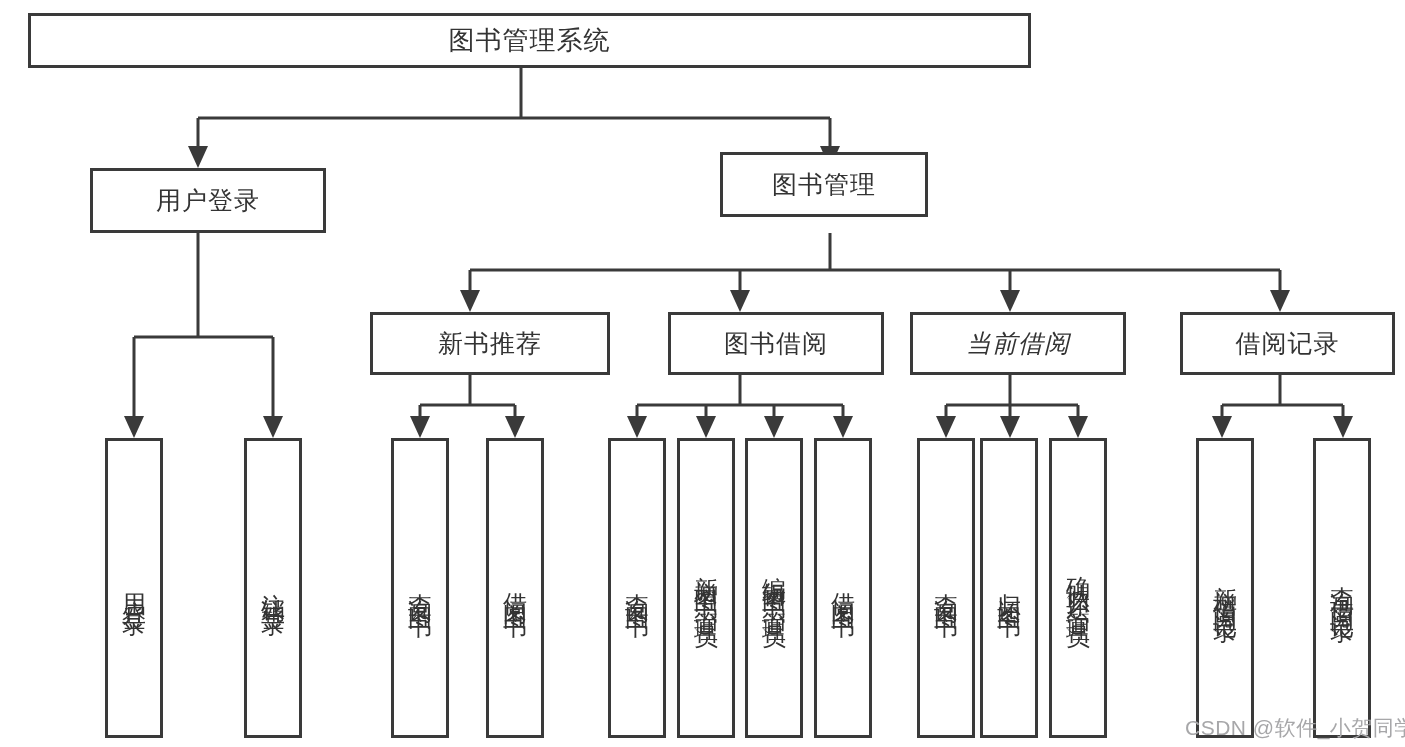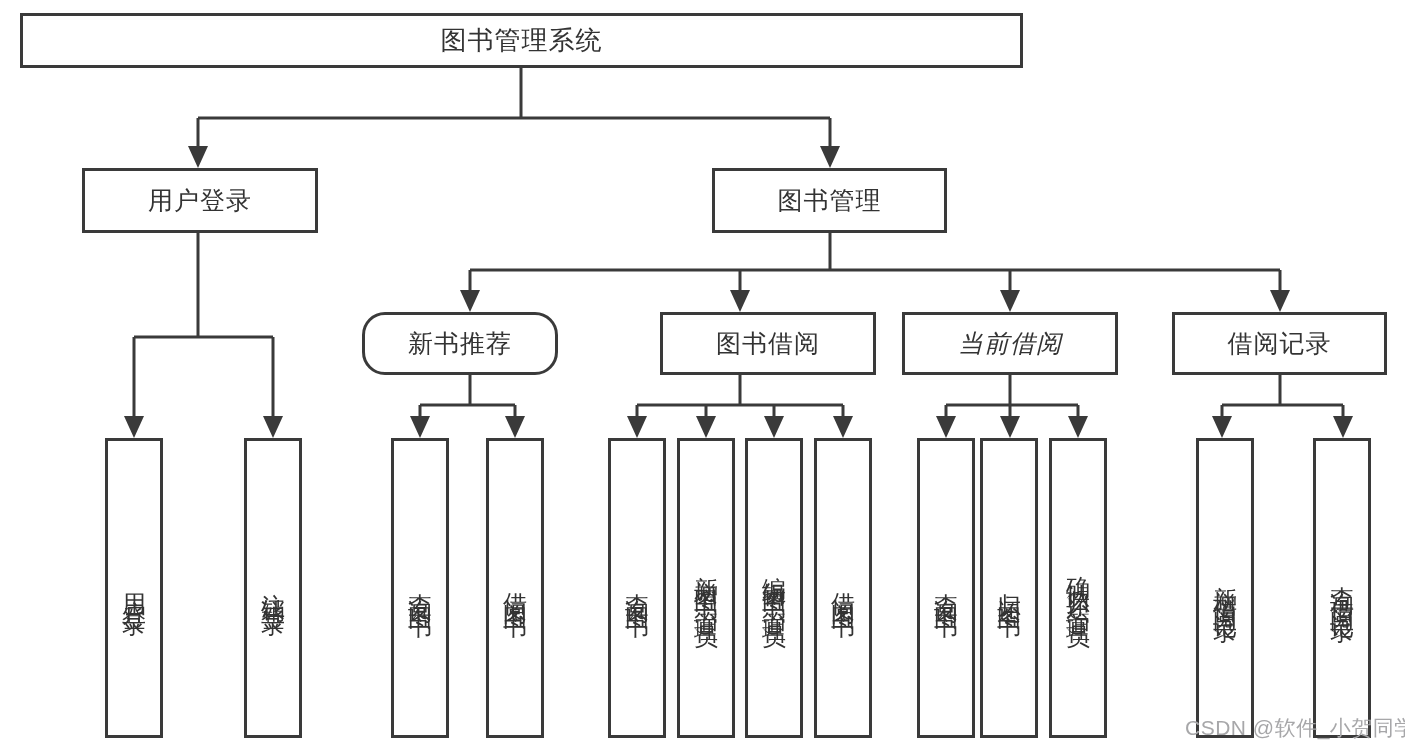--- a/index.html
+++ b/index.html
@@ -24,21 +24,21 @@
     position:absolute;
     box-sizing:border-box;
     background:var(--bg);
     border:3px solid var(--line);
     display:flex;
     align-items:center;
     justify-content:center;
     z-index:2;
     text-align:center;
   }
-  .hbox{font-size:25px;letter-spacing:1px;}
+  .hbox{font-size:25px;letter-spacing:1px;margin-left:8px;}
   .hbox.root{font-size:26px;}
   .vbox{width:58px;top:438px;height:300px;}
   .vbox span{
     writing-mode:vertical-rl;
     text-orientation:mixed;
     font-size:24px;
     letter-spacing:7px;
     line-height:1;
     white-space:nowrap;
   }
@@ -85,23 +85,23 @@
       <polygon class="ah" points="1000,416 1020,416 1010,438"></polygon>
       <polygon class="ah" points="1068,416 1088,416 1078,438"></polygon>
       <polygon class="ah" points="1212,416 1232,416 1222,438"></polygon>
       <polygon class="ah" points="1333,416 1353,416 1343,438"></polygon>
     </g>
   </svg>
 
   <div class="hbox root" style="left:20px;top:13px;width:1003px;height:55px;">图书管理系统</div>
 
   <div class="hbox" style="left:82px;top:168px;width:236px;height:65px;">用户登录</div>
-  <div class="hbox" style="left:712px;top:168px;width:235px;height:65px;text-align:right;">图书管理</div>
+  <div class="hbox" style="left:712px;top:152px;width:208px;height:65px;text-align:right;">图书管理</div>
 
-  <div class="hbox" style="left:362px;top:312px;width:196px;height:63px;border-radius:23px;">新书推荐</div>
+  <div class="hbox" style="left:362px;top:312px;width:240px;height:63px;">新书推荐</div>
   <div class="hbox" style="left:660px;top:312px;width:216px;height:63px;">图书借阅</div>
   <div class="hbox" style="left:902px;top:312px;width:216px;height:63px;font-style:italic;">当前借阅</div>
   <div class="hbox" style="left:1172px;top:312px;width:215px;height:63px;">借阅记录</div>
 
   <div class="vbox" style="left:105px;">
     <span>用户登录</span>
   </div>
   <div class="vbox" style="left:244px;">
     <span>注销登录</span>
   </div>

